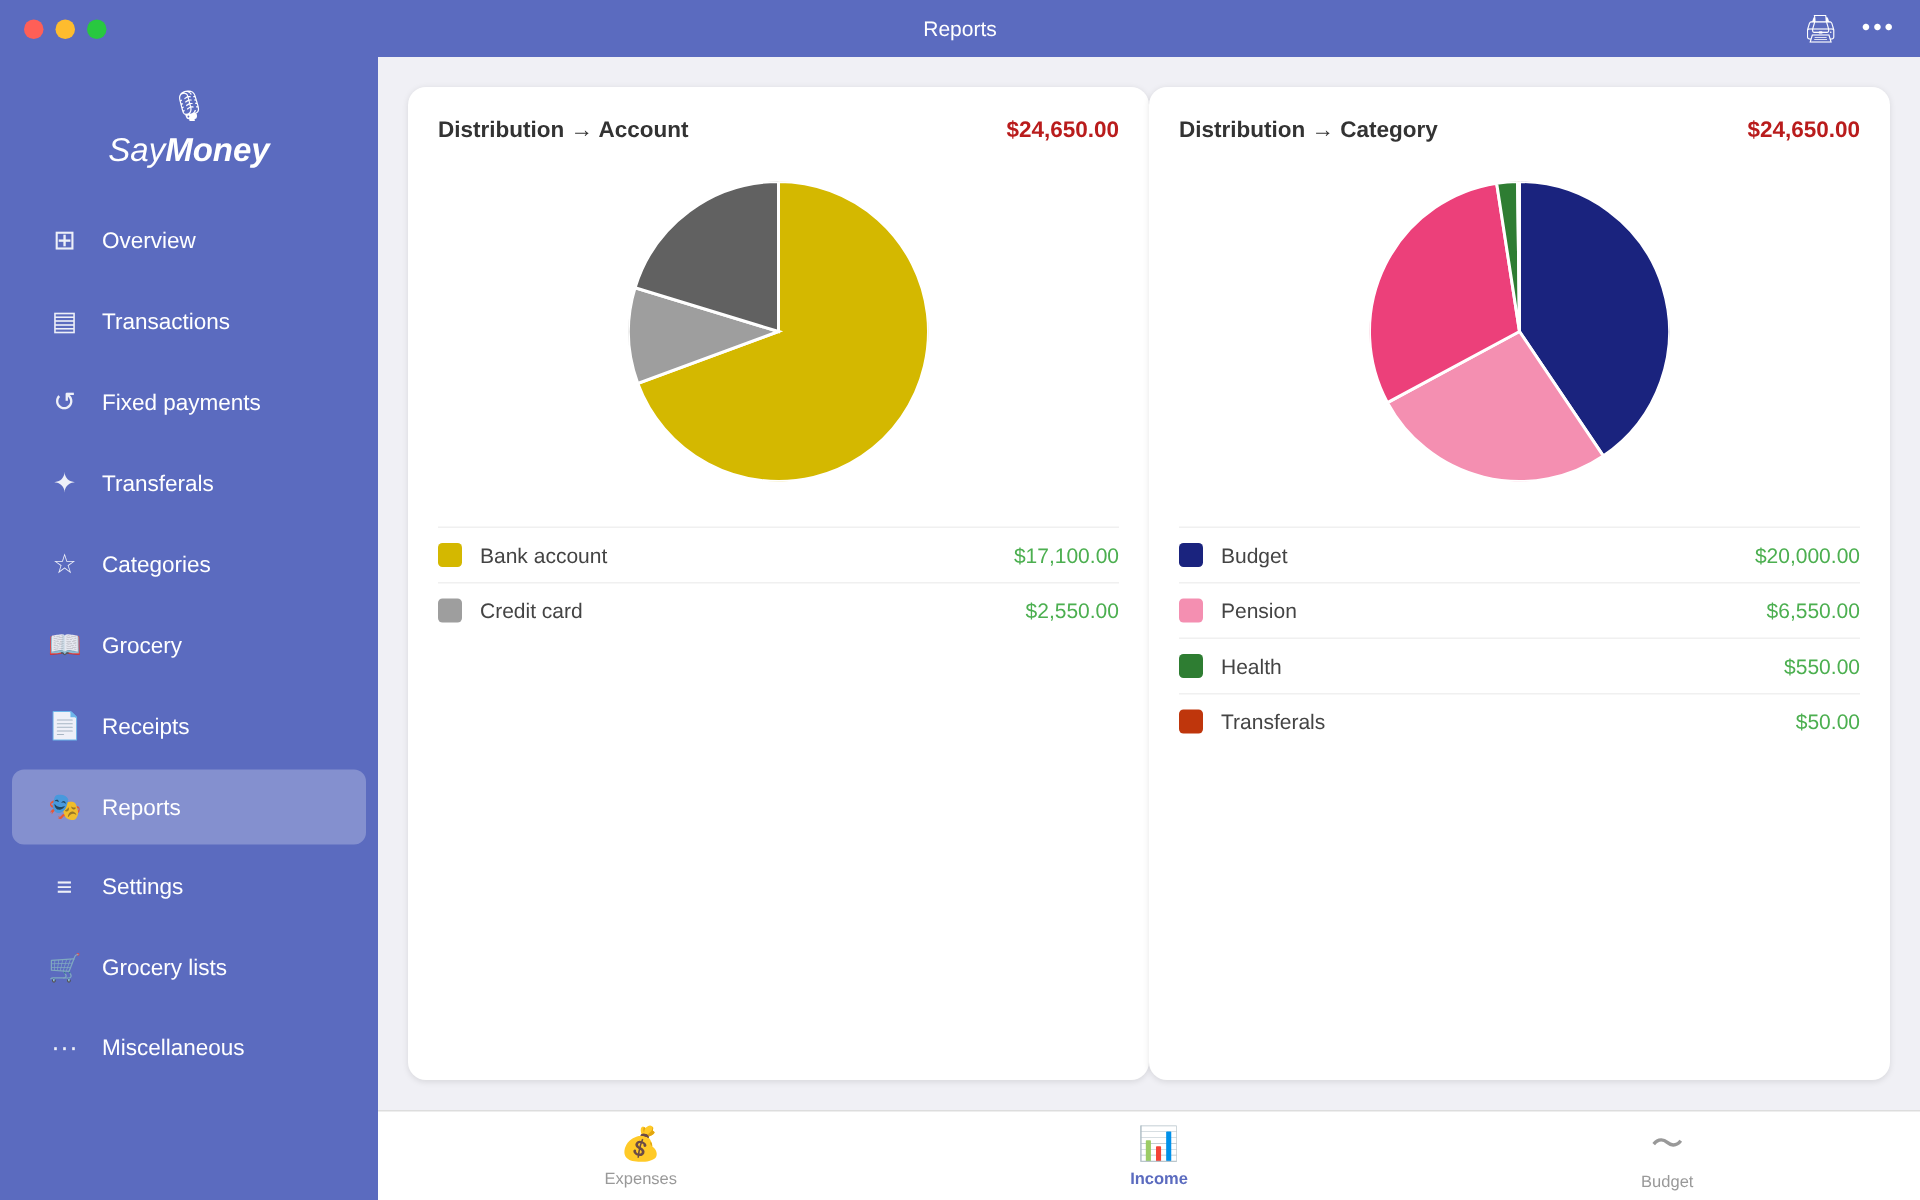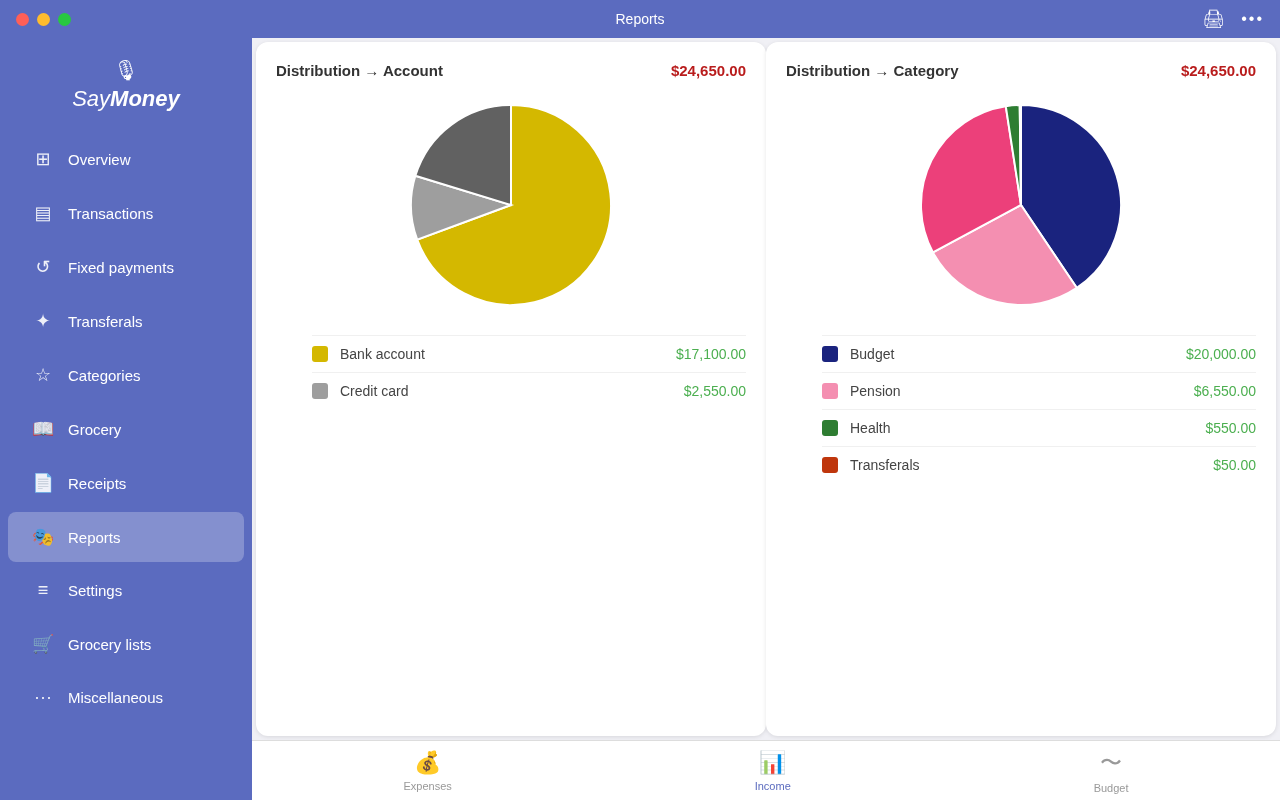--- a/index.html
+++ b/index.html
@@ -33,44 +33,44 @@
     .nav-item {
       display: flex; align-items: center; padding: 14px 24px; color: white; cursor: pointer; font-size: 15px; gap: 14px; border-radius: 8px; margin: 2px 8px;
     }
     .nav-item.active { background: rgba(255,255,255,0.25); }
     .nav-icon { font-size: 18px; width: 22px; text-align: center; opacity: 0.9; }
 
     
     .main { flex: 1; display: flex; flex-direction: column; background: #f0f0f5; }
 
     
-    .content { flex: 1; padding: 4px; display: flex; overflow: auto; }
+    .content { flex: 1; padding: 20px; display: flex; overflow: auto; }
 
     
     .card { background: white; border-radius: 12px; flex: 1; padding: 20px; box-shadow: 0 1px 4px rgba(0,0,0,0.1); }
     .card-header { display: flex; justify-content: space-between; align-items: center; margin-bottom: 16px; }
     .card-title { font-size: 15px; font-weight: 600; color: #333; }
     .card-total { font-size: 15px; font-weight: 600; color: #b91c1c; }
 
     
     .chart-area { display: flex; justify-content: center; align-items: center; padding: 10px 0 20px; }
     svg.pie { width: 200px; height: 200px; }
 
     
     .legend { margin-top: 10px; }
-    .legend-item { display: flex; align-items: center; padding: 10px 0; border-top: 1px solid #f0f0f0; margin-left: 36px; }
+    .legend-item { display: flex; align-items: center; padding: 10px 0; border-top: 1px solid #f0f0f0; }
     .legend-color { width: 16px; height: 16px; border-radius: 3px; margin-right: 12px; flex-shrink: 0; }
     .legend-label { flex: 1; font-size: 14px; color: #444; }
     .legend-value { font-size: 14px; color: #4caf50; font-weight: 500; text-align: center; }
 
     
     .tab-bar { height: 60px; background: white; display: flex; justify-content: space-around; align-items: center; border-top: 1px solid #ddd; }
     .tab-item { display: flex; flex-direction: column; align-items: center; gap: 4px; cursor: pointer; padding: 6px 20px; }
     .tab-item.active .tab-icon { color: #5b6bbf; }
-    .tab-item.active .tab-label { color: #5b6bbf; }
+    .tab-item.active .tab-label { color: #5b6bbf; font-weight: bold; }
     .tab-icon { font-size: 22px; color: #999; }
     .tab-label { font-size: 11px; color: #999; }
   </style>
 </head>
 <body>
 
 <div class="title-bar">
   <div class="title-bar-controls">
     <button class="tb-btn tb-close"></button>
     <button class="tb-btn tb-min"></button>

